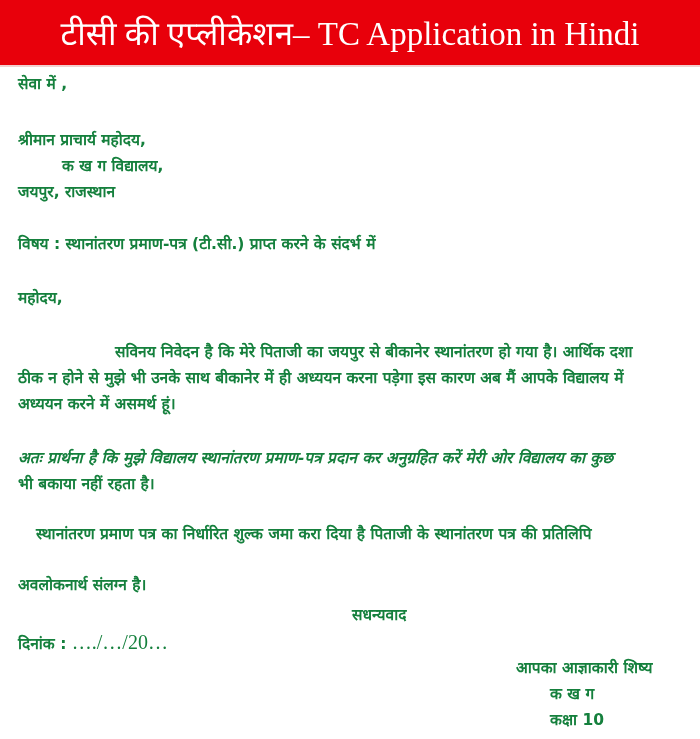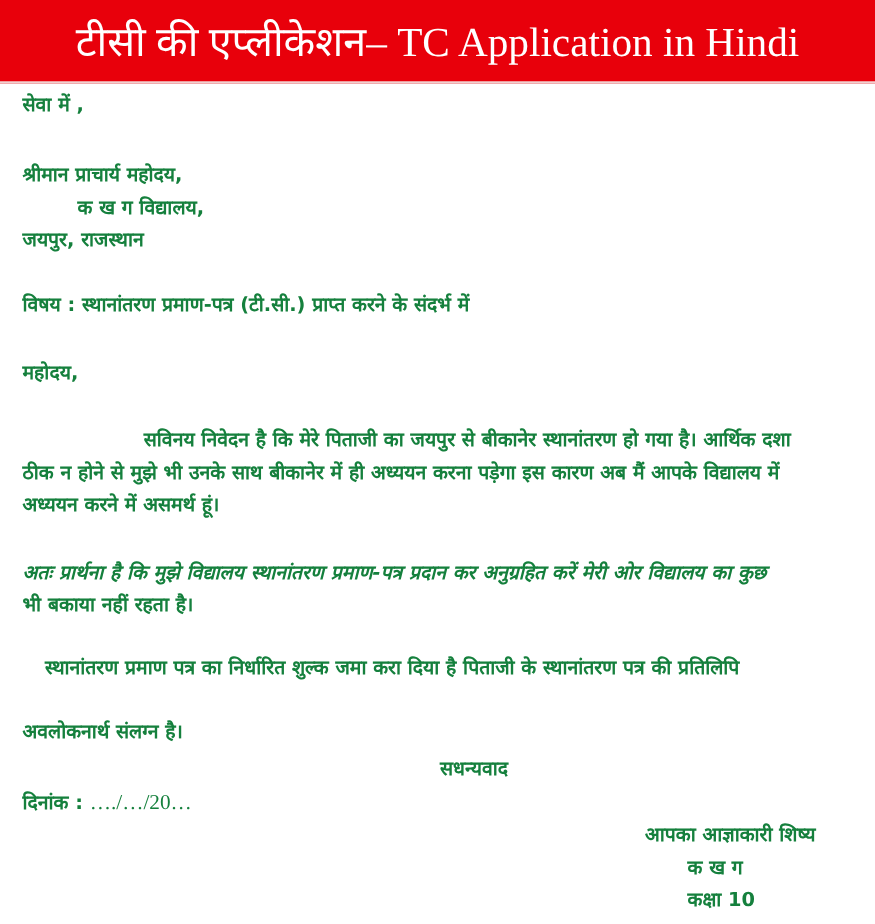--- a/index.html
+++ b/index.html
@@ -43,21 +43,21 @@
       padding-left: 32px;
     }
     .line {
       position: absolute;
       white-space: nowrap;
       line-height: 20px;
     }
     .latin {
       font-family: "Liberation Serif", "DejaVu Serif", serif;
       font-weight: normal;
-      font-size: 17px;
+      font-size: 20px;
     }
   </style>
 </head>
 <body>
 
 <div class="header">
   <span class="header-title">टीसी की एप्लीकेशन– TC Application in Hindi</span>
 </div>
 
 <div class="doc">

